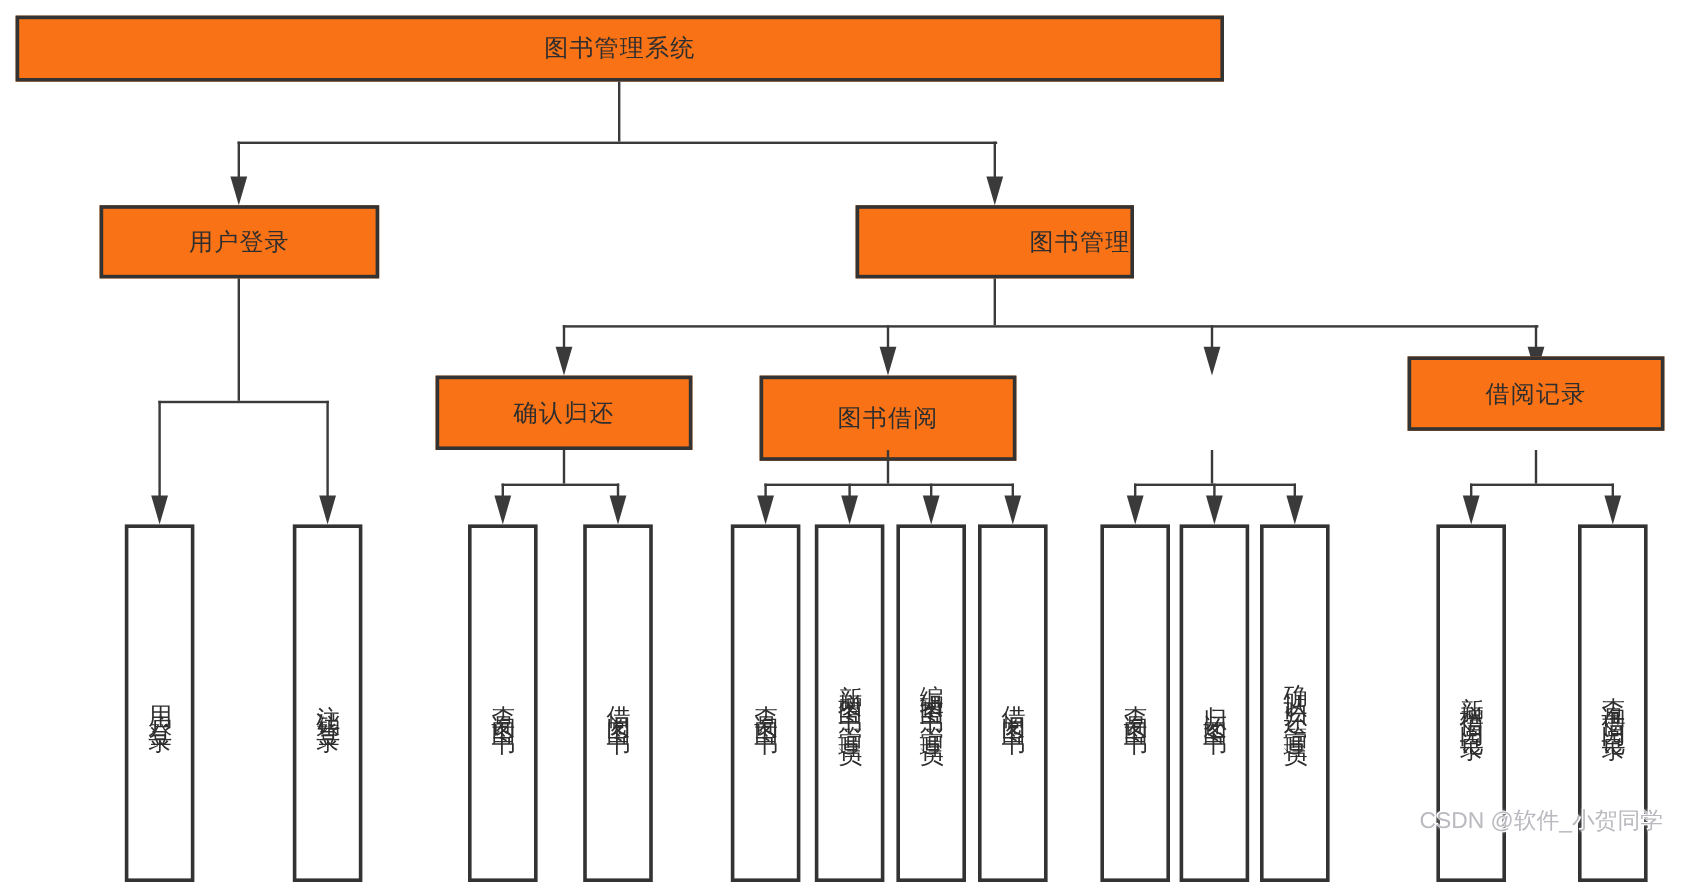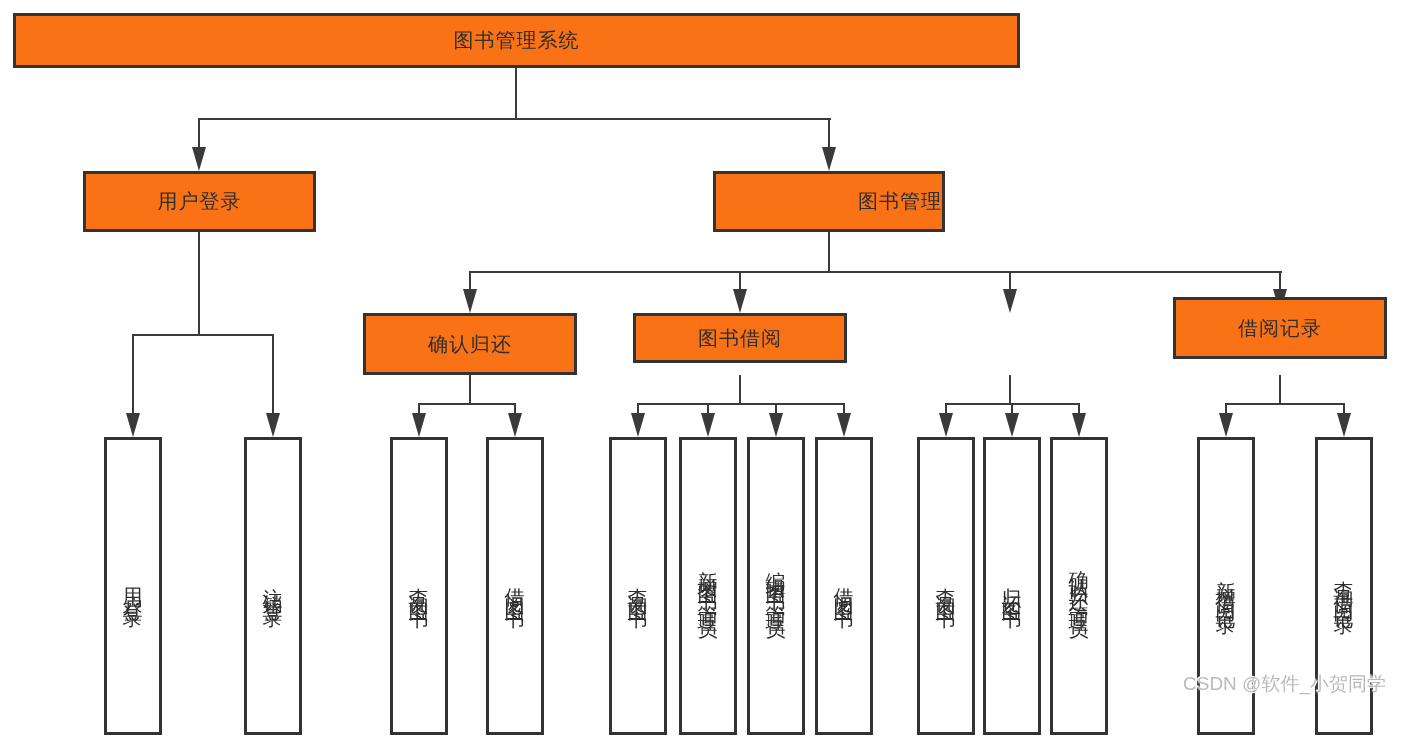--- a/index.html
+++ b/index.html
@@ -80,21 +80,21 @@
   <div class="vl" style="left:739px;top:271px;height:20px;"></div>
   <div class="ar" style="left:733px;top:289px;"></div>
   <div class="vl" style="left:1009px;top:271px;height:20px;"></div>
   <div class="ar" style="left:1003px;top:289px;"></div>
   <div class="vl" style="left:1279px;top:271px;height:20px;"></div>
   <div class="ar" style="left:1273px;top:289px;"></div>
 
   <div class="hbox" style="left:363px;top:313px;width:214px;height:62px;">
     <span>确认归还</span>
   </div>
-  <div class="hbox" style="left:633px;top:313px;width:214px;height:50px;">
+  <div class="hbox" style="left:633px;top:313px;width:214px;height:71px;">
     <span>图书借阅</span>
   </div>
   <div class="hbox" style="left:1173px;top:297px;width:214px;height:62px;">
     <span>借阅记录</span>
   </div>
 
   <div class="vl" style="left:469px;top:375px;height:28px;"></div>
   <div class="hl" style="left:418px;top:403px;width:98px;"></div>
   <div class="vl" style="left:418px;top:403px;height:12px;"></div>
   <div class="ar" style="left:412px;top:413px;"></div>

